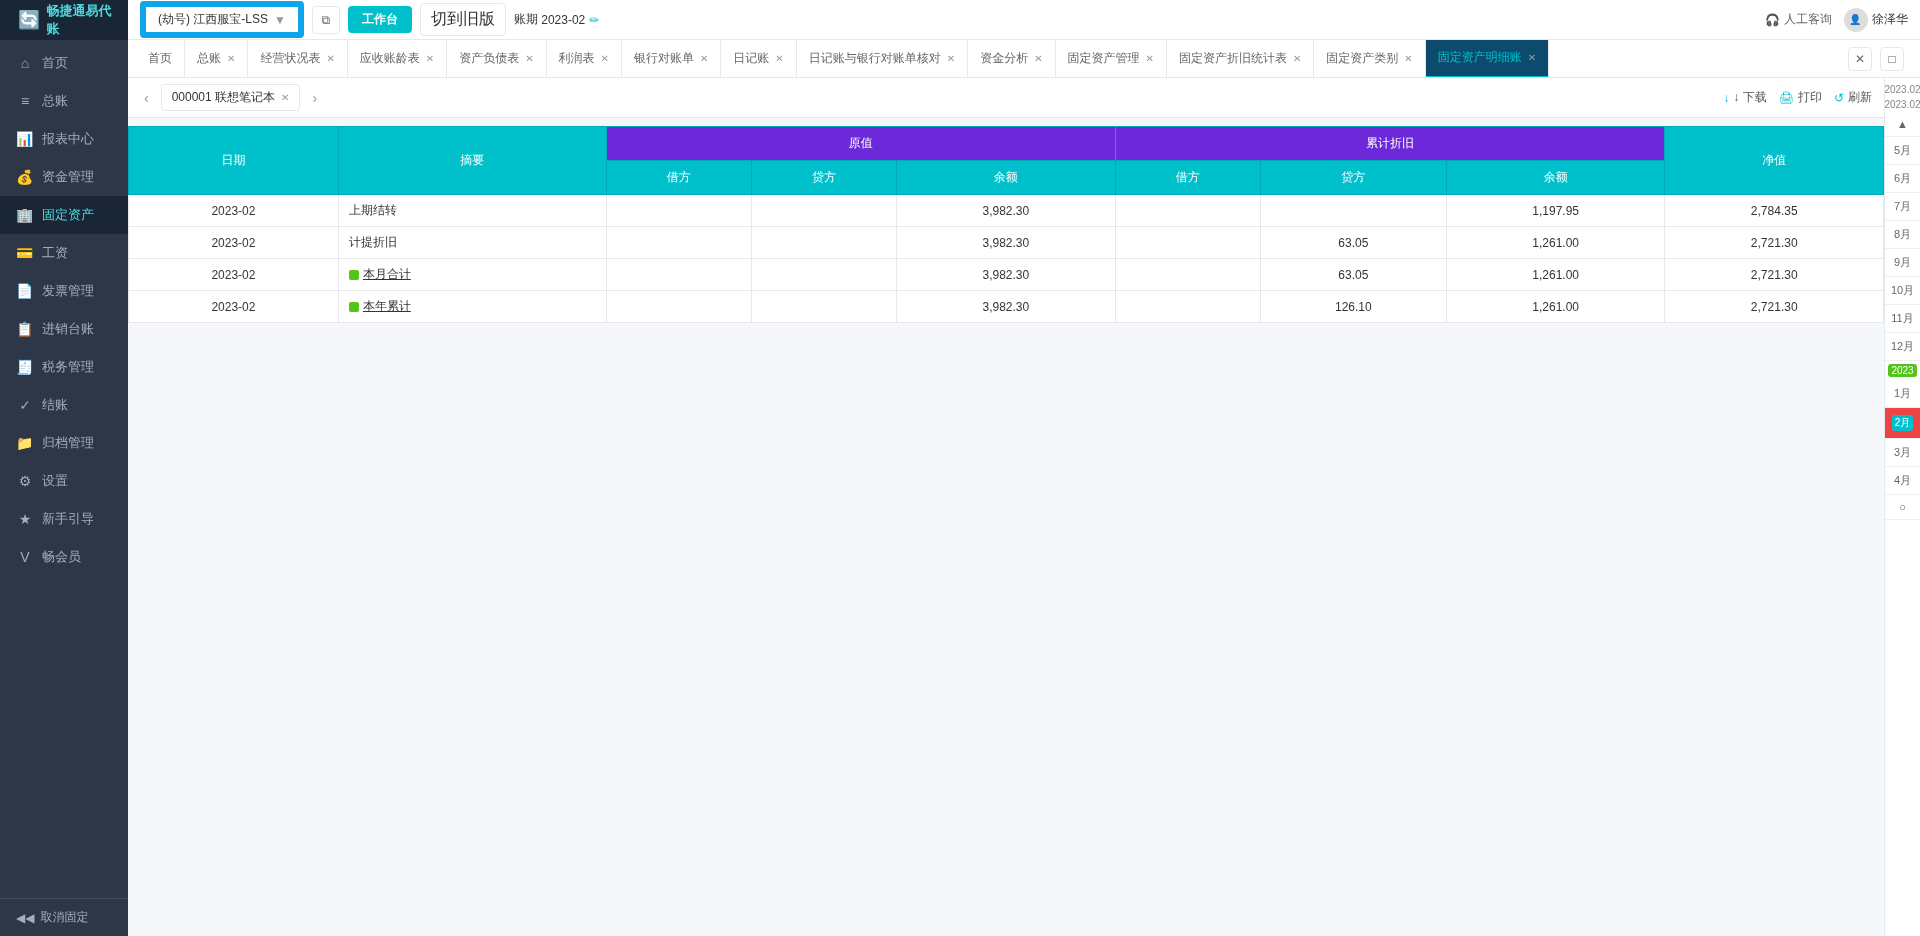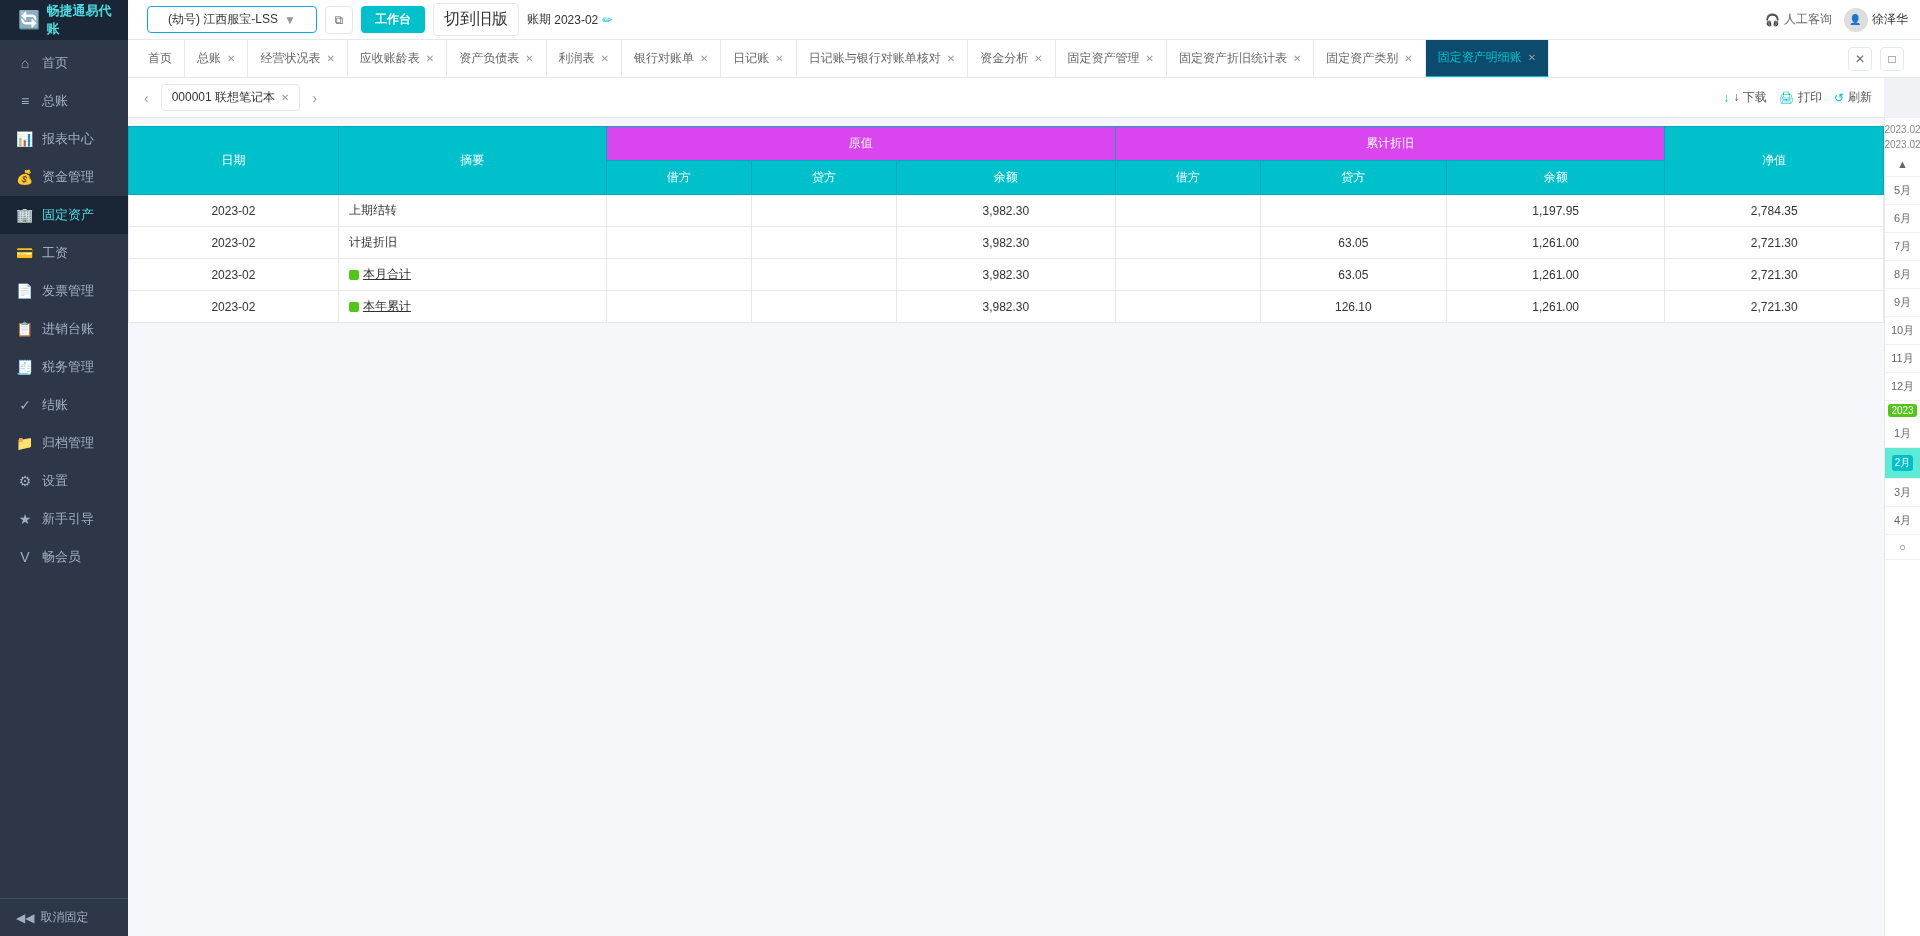--- a/index.html
+++ b/index.html
@@ -14,21 +14,21 @@
     .sidebar-item.active { background: #1a2535; color: #4dd9e0; }
     .sidebar-item .icon { width: 18px; height: 18px; margin-right: 8px; display: flex; align-items: center; justify-content: center; font-size: 14px; }
     .sidebar-footer { padding: 10px 16px; color: #a0aec0; font-size: 12px; display: flex; align-items: center; cursor: pointer; border-top: 1px solid #3d4f66; }
     .sidebar-footer .icon { margin-right: 6px; }
 
     
     .main { flex: 1; display: flex; flex-direction: column; height: 936px; overflow: hidden; }
 
     
     .topbar { height: 40px; background: #fff; display: flex; align-items: center; padding: 0 12px; border-bottom: 1px solid #e2e8f0; gap: 8px; }
-    .topbar-company { display: flex; align-items: center; color: #333; font-size: 12px; padding: 4px 20px; border: 1px solid #0ea5e9; border-radius: 4px; cursor: pointer; margin-left: 7px; }
+    .topbar-company { display: flex; align-items: center; color: #333; font-size: 12px; padding: 4px 12px; border: 6px solid #0ea5e9; border-radius: 4px; cursor: pointer; }
     .topbar-company .arrow { margin-left: 6px; color: #999; }
     .topbar-copy-btn { width: 28px; height: 28px; border: 1px solid #e2e8f0; border-radius: 4px; display: flex; align-items: center; justify-content: center; cursor: pointer; color: #666; }
     .topbar-work-btn { background: #00c0cc; color: #fff; border: none; border-radius: 4px; padding: 5px 14px; cursor: pointer; font-size: 12px; font-weight: bold; }
     .topbar-switch-btn { border: 1px solid #e2e8f0; border-radius: 4px; padding: 5px 10px; cursor: pointer; font-size: 16px; color: #333; background: #fff; }
     .topbar-period { display: flex; align-items: center; color: #333; font-size: 12px; }
     .topbar-period .edit-icon { margin-left: 4px; color: #00c0cc; cursor: pointer; }
     .topbar-right { margin-left: auto; display: flex; align-items: center; gap: 12px; }
     .topbar-service { display: flex; align-items: center; color: #666; font-size: 12px; cursor: pointer; gap: 4px; }
     .topbar-user { display: flex; align-items: center; color: #333; font-size: 12px; cursor: pointer; gap: 4px; }
     .topbar-avatar { width: 24px; height: 24px; border-radius: 50%; background: #ddd; display: flex; align-items: center; justify-content: center; font-size: 10px; color: #666; }
@@ -54,30 +54,30 @@
     .asset-tag { background: #fff; border: 1px solid #e2e8f0; border-radius: 4px; padding: 4px 10px; font-size: 12px; color: #333; display: flex; align-items: center; gap: 6px; }
     .asset-tag .close-x { color: #999; cursor: pointer; font-size: 10px; }
     .asset-nav-right { margin-left: auto; display: flex; align-items: center; gap: 12px; }
     .nav-action { display: flex; align-items: center; gap: 4px; color: #555; font-size: 12px; cursor: pointer; }
     .nav-action .icon { color: #00c0cc; }
 
     
     .table-area { flex: 1; overflow: auto; padding: 8px 0 0 0; }
     .data-table { width: 100%; border-collapse: collapse; }
     .data-table th { background: #00c0cc; color: #fff; padding: 8px 10px; text-align: center; font-weight: normal; font-size: 12px; border: 1px solid #00aabb; white-space: nowrap; }
-    .data-table th.group { background: #d946ef; }
+    .data-table th.group { background: #6d28d9; }
     .data-table td { padding: 7px 10px; text-align: center; font-size: 12px; color: #333; border: 1px solid #e8e8e8; background: #fff; }
     .data-table td.text-left { text-align: left; }
     .tag-green { display: inline-flex; align-items: center; gap: 4px; text-decoration: underline; }
     .tag-green .dot { width: 10px; height: 10px; background: #52c41a; border-radius: 2px; display: inline-block; }
 
     
-    .right-panel { width: 36px; background: #fff; border-left: 1px solid #e2e8f0; display: flex; flex-direction: column; align-items: center; padding-top: 4px; gap: 0; margin-top: 40px; }
+    .right-panel { width: 36px; background: #fff; border-left: 1px solid #e2e8f0; display: flex; flex-direction: column; align-items: center; padding-top: 4px; gap: 0; }
     .right-panel-item { width: 100%; text-align: center; padding: 6px 2px; font-size: 11px; color: #666; cursor: pointer; border-bottom: 1px solid #f0f0f0; }
-    .right-panel-item.active { color: #00c0cc; background: #5eead4; }
+    .right-panel-item.active { color: #00c0cc; background: #ef4444; }
     .right-panel-badge { background: #52c41a; color: #fff; border-radius: 3px; font-size: 10px; padding: 1px 3px; margin: 1px auto; display: block; width: fit-content; }
     .right-panel-badge.blue { background: #00c0cc; }
     .right-panel-date { font-size: 11px; color: #555; padding: 2px; }
   </style>
 </head>
 <body>
 
 <div class="sidebar">
   <div class="sidebar-logo">
     <span style="color:#4dd9e0;font-size:18px;">🔄</span>

